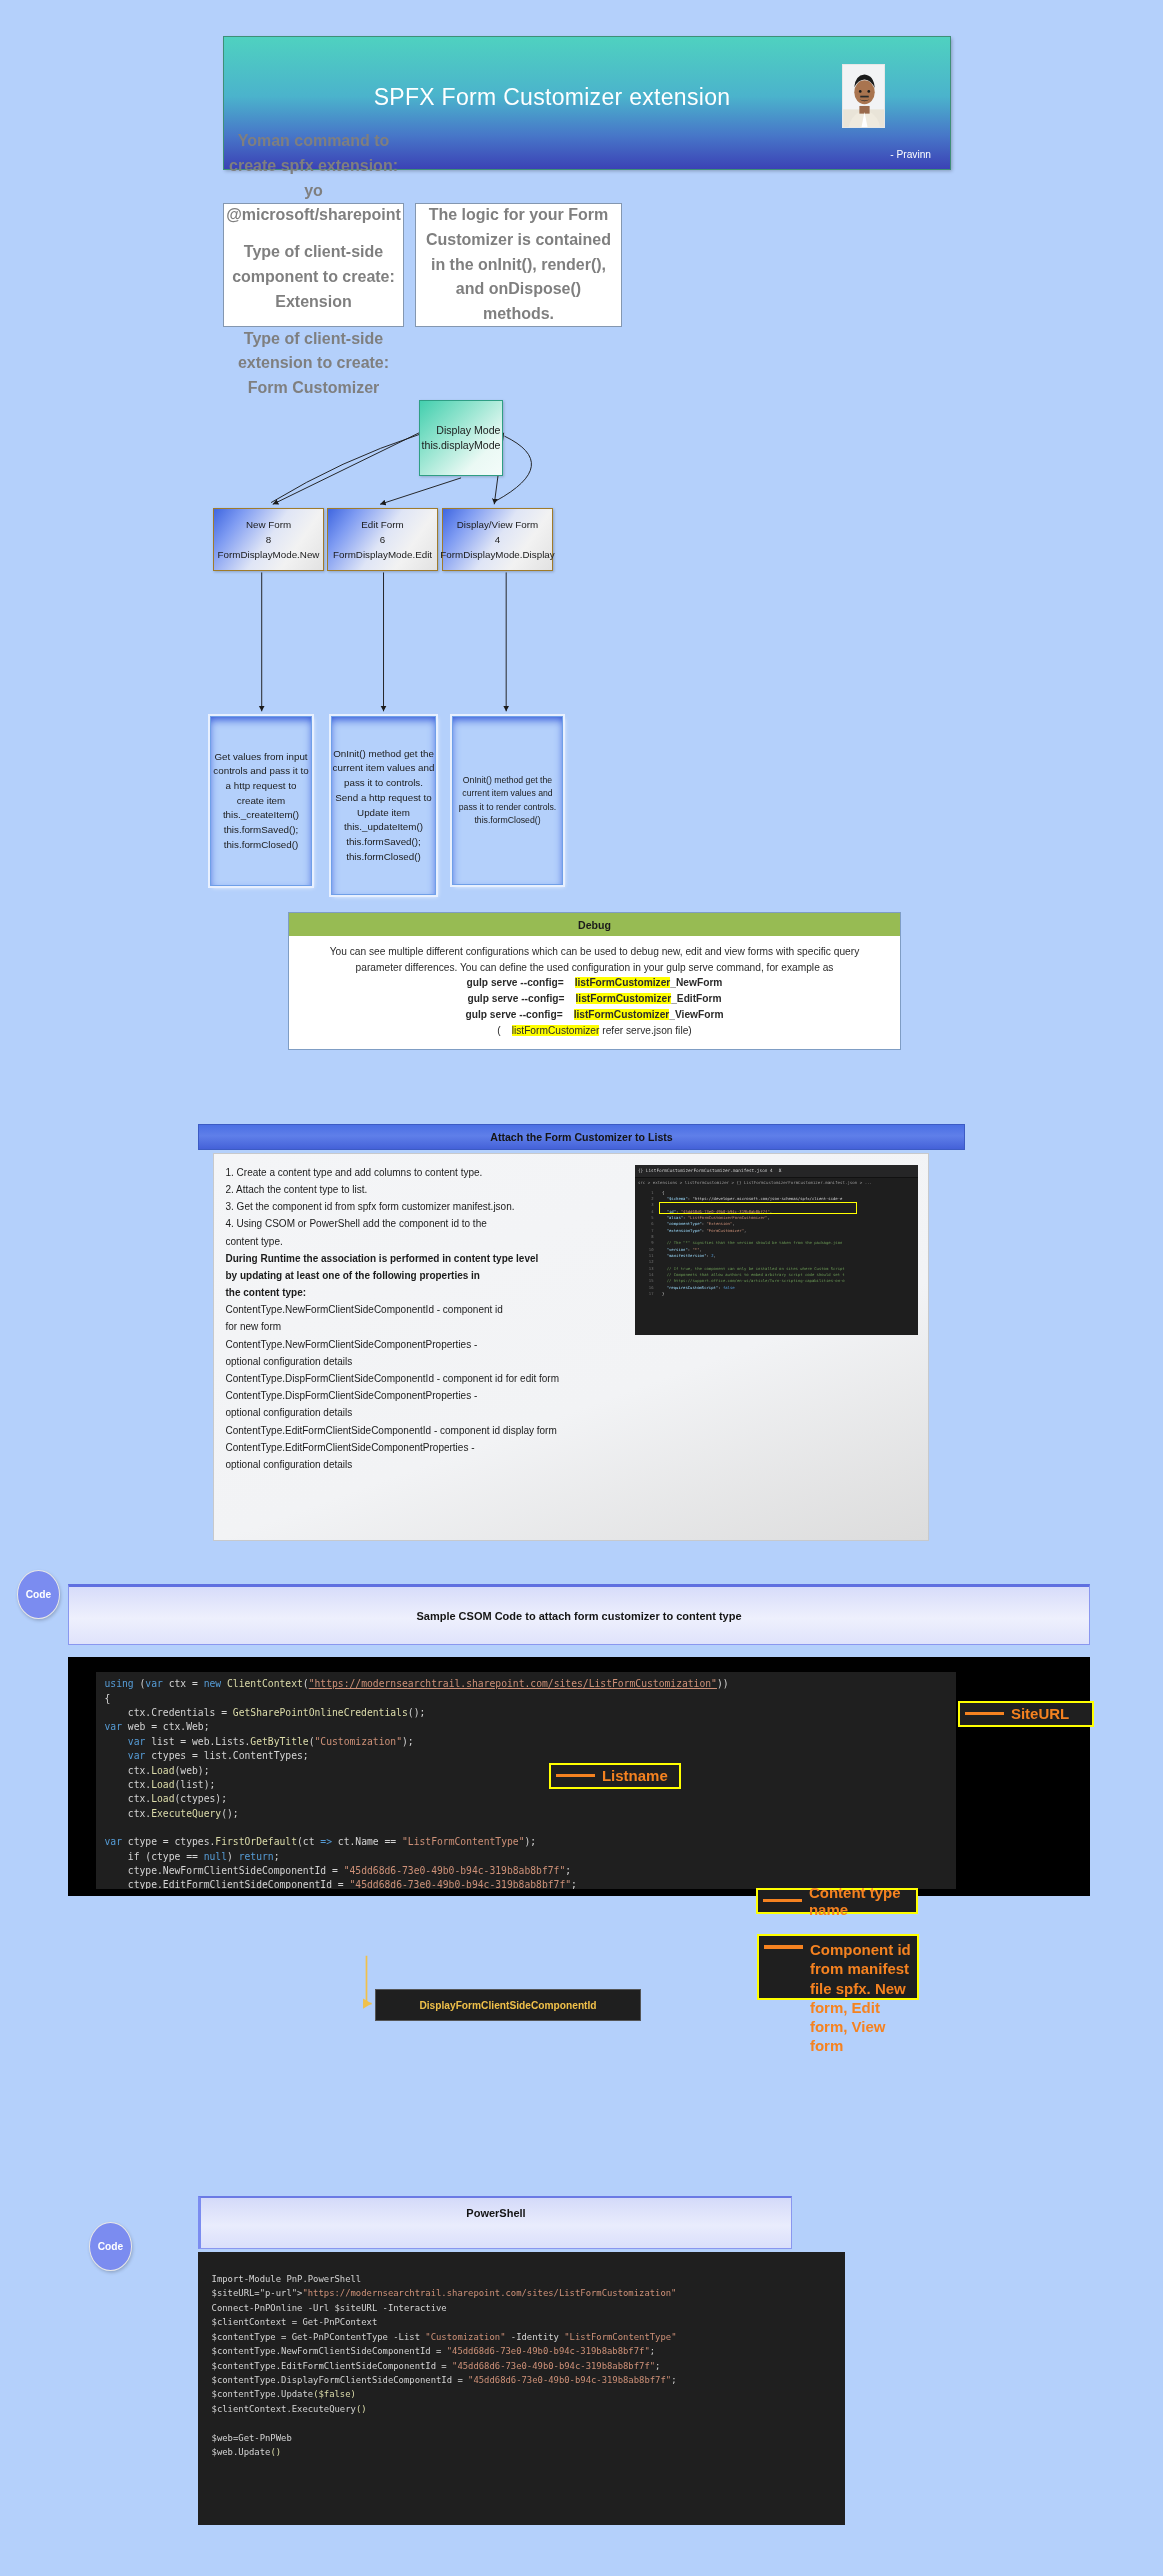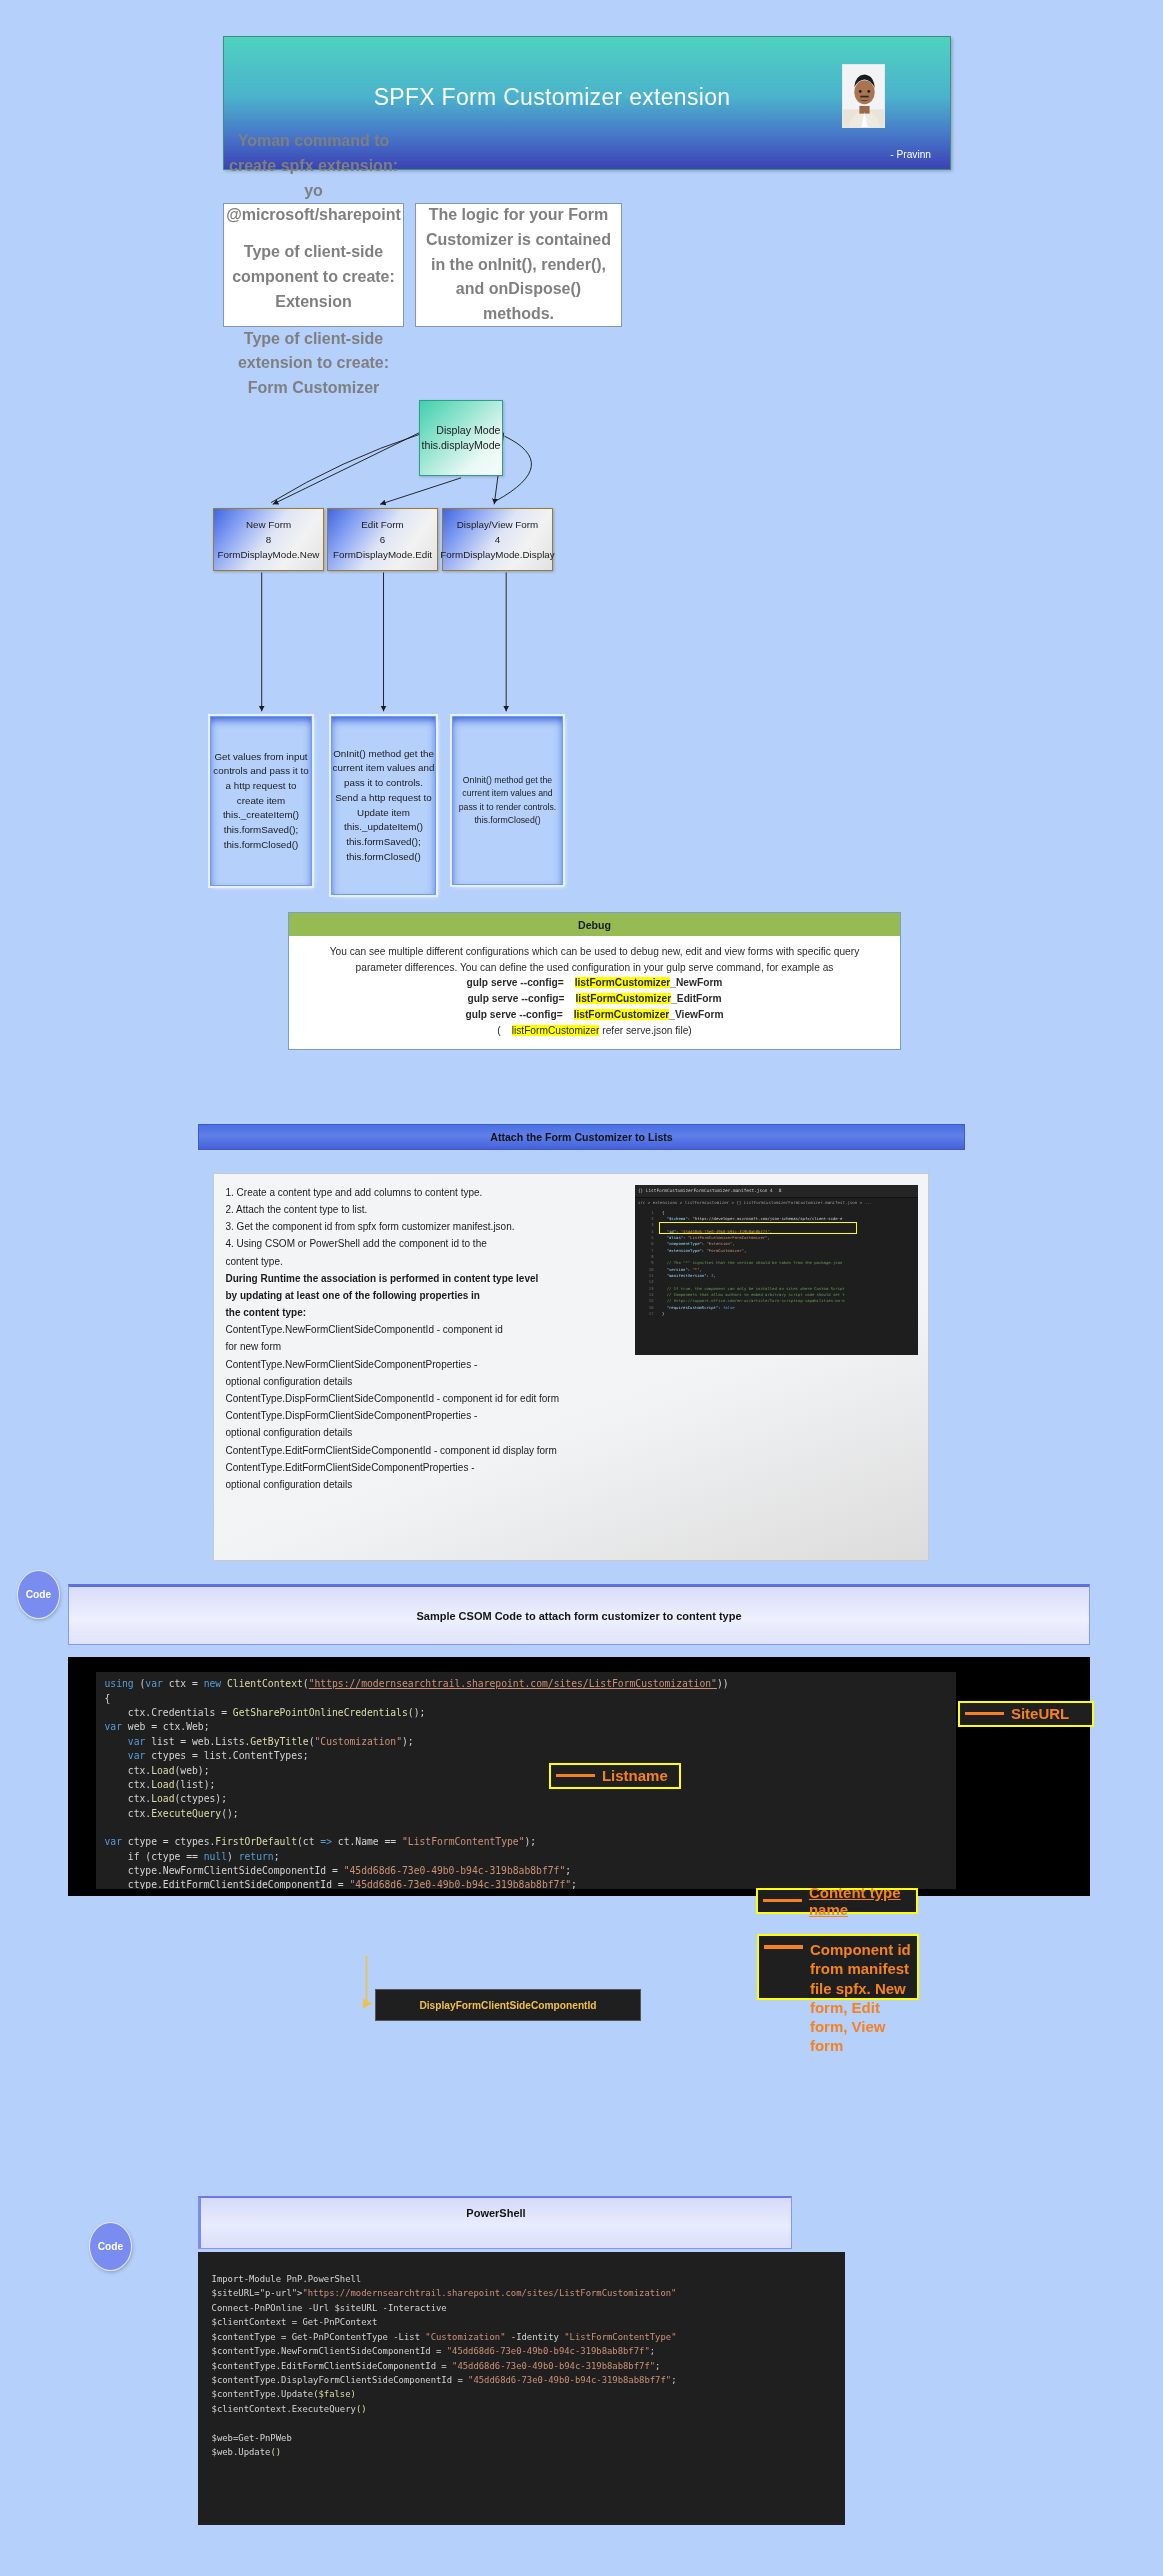--- a/index.html
+++ b/index.html
@@ -103,21 +103,21 @@
 
   
   #attach-panel { position: absolute; left: 198px; top: 1124px; width: 767px; }
   #attach-header {
     height: 25.6px; background: linear-gradient(180deg,#4b6fe4 0%, #5f7fe9 45%, #4461d8 100%);
     border: 0.9px solid #3c5bc4;
     color: #141414; font-weight: bold; font-size: 10.6px;
     display: flex; align-items: center; justify-content: center;
   }
   #attach-body {
-    position: relative; margin-top: 23px; margin-left: 14.5px;
+    position: relative; margin-top: 3px; margin-left: 14.5px;
     width: 716px; height: 388px;
     background: linear-gradient(160deg,#f4f5f7 0%, #f2f3f5 60%, #dcdcdc 100%);
     border: 0.9px solid #c7c9cc;
   }
   #attach-steps {
     position: absolute; left: 12px; top: 10.2px; width: 400px;
     font-size: 10px; color: #1b1b1b; line-height: 1.72;
   }
   #attach-steps .b { font-weight: bold; }
   #manifest-shot {
@@ -183,21 +183,21 @@
     position: absolute; border: 2.1px solid #ffff00; background: #1f1f1f;
     color: #f58220; font-weight: bold; font-size: 15px;
     display: flex; align-items: center; z-index: 5; margin-left: 6px;
   }
   .anno .dash {
     display: inline-block; width: 39px; height: 3.4px; background: #f58220;
     margin: 0 6.8px 0 5.1px; flex: none;
   }
   #anno-siteurl  { left: 952px; top: 1701px; width: 136px; height: 25.6px; }
   #anno-listname { left: 543px;  top: 1763px; width: 132px; height: 25.6px; }
-  #anno-ctname   { left: 750px;  top: 1888px; width: 162px; height: 25.6px; text-decoration: underline; }
+  #anno-ctname   { left: 750px;  top: 1888px; width: 162px; height: 25.6px; }
   #anno-compid   { left: 751px;  top: 1934px; width: 162px; height: 66px;
                    align-items: flex-start; padding-top: 4.3px; line-height: 1.28; }
   #anno-dispform {
     position: absolute; left: 375px; top: 1989px; width: 266px; height: 32px;
     background: #1f1f1f; border: 0.9px solid #555;
     color: #f0c04a; font-weight: bold; font-size: 10.2px;
     display: flex; align-items: center; justify-content: center; z-index: 5;
   }
 
   

